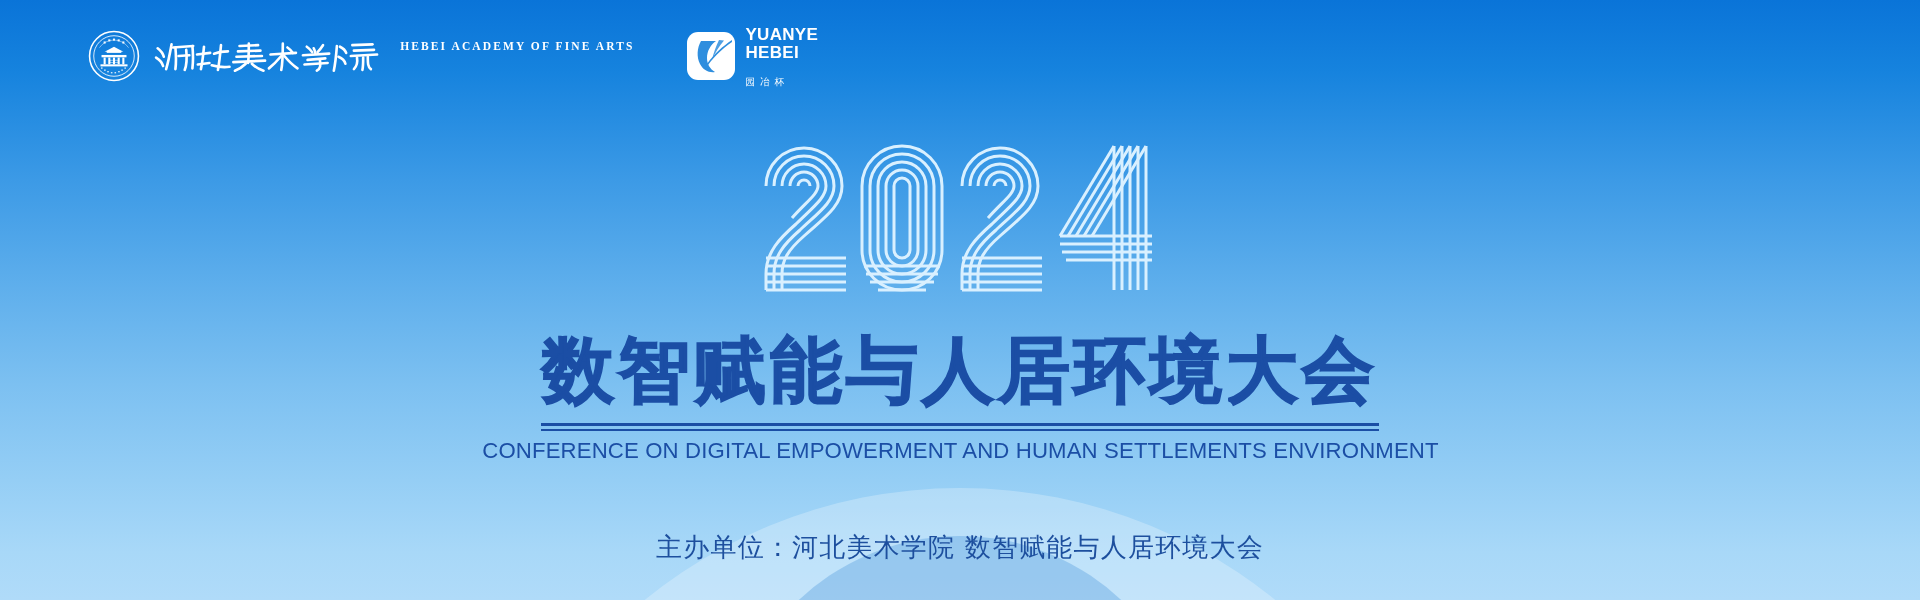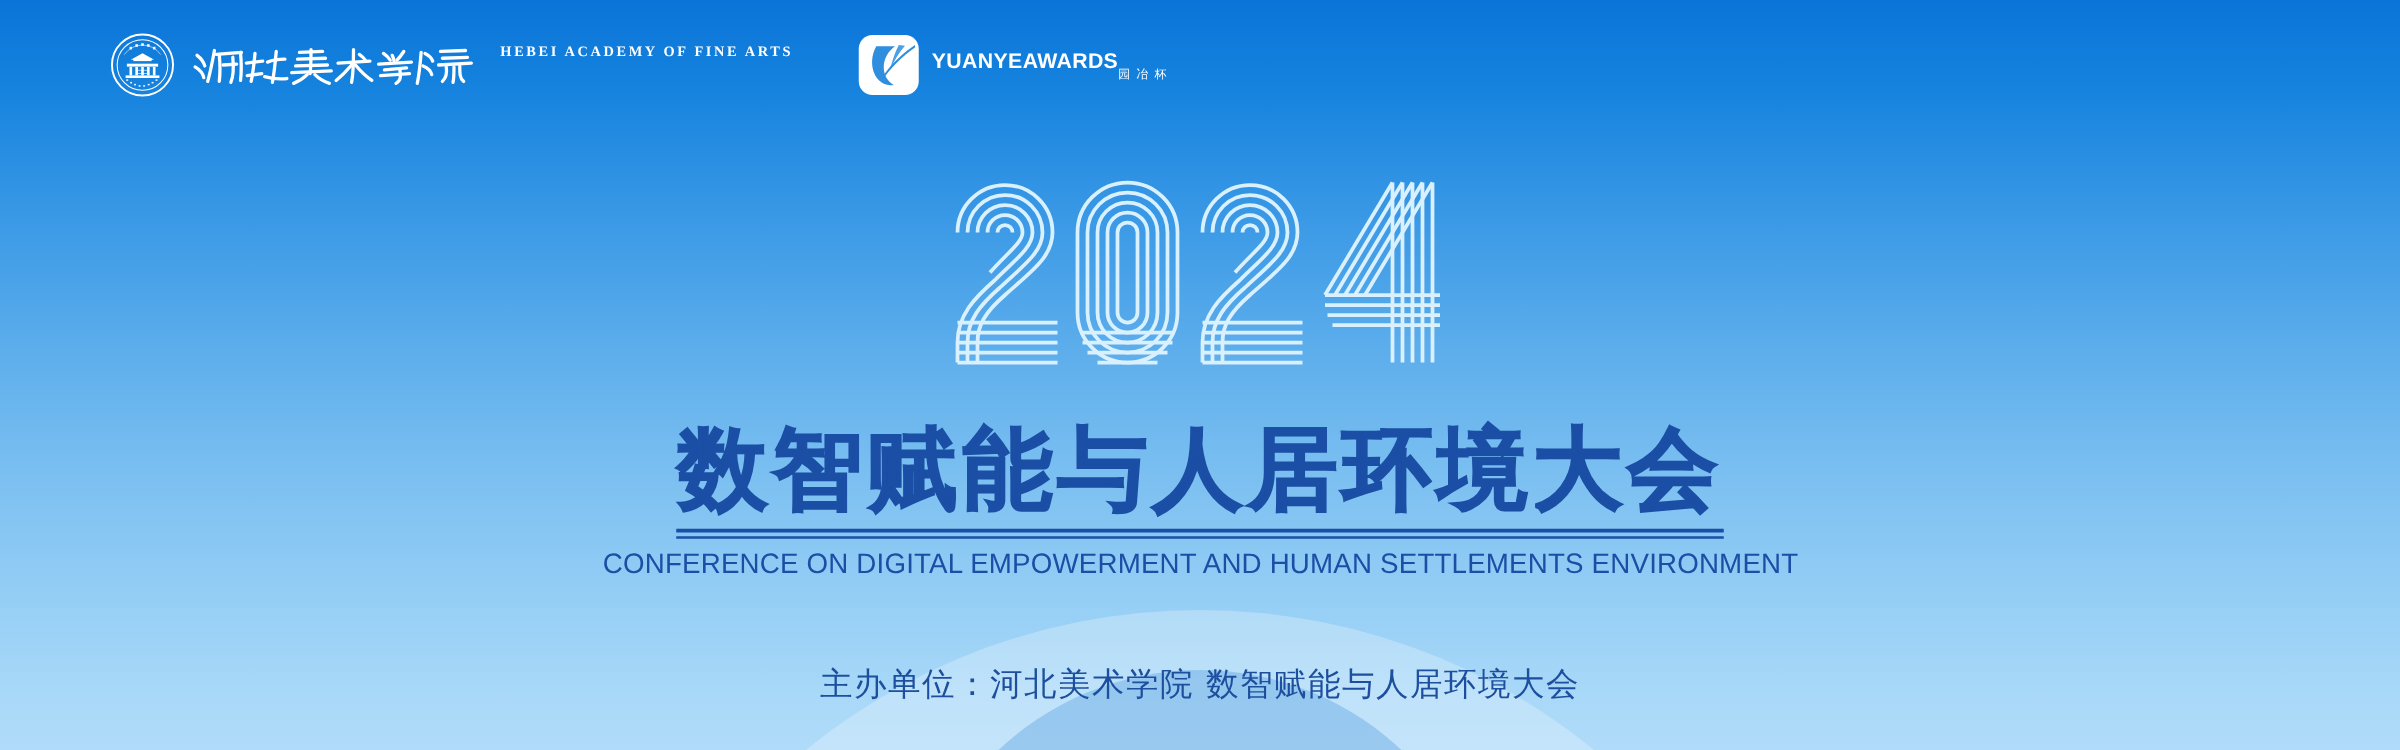--- a/index.html
+++ b/index.html
@@ -97,21 +97,21 @@
     align-items: center;
     gap: 9px;
   }
   .yuanye-mark {
     width: 50px;
     height: 50px;
     flex: 0 0 50px;
   }
   .yuanye-text {
     display: flex;
-    flex-direction: row;
+    flex-direction: column;
     justify-content: center;
     line-height: 1;
   }
   .yuanye-l1, .yuanye-l2 {
     color: #ffffff;
     font-size: 17px;
     font-weight: 700;
     letter-spacing: 0.3px;
     line-height: 1.06;
     white-space: nowrap;
@@ -143,21 +143,21 @@
     left: 0;
     right: 0;
     top: 340px;
     display: flex;
     flex-direction: column;
     align-items: center;
     z-index: 5;
   }
   .title-cn {
     color: #1b4ea5;
-    font-family: Liberation Sans, sans-serif;
+    font-family: Liberation Mono, monospace;
     font-size: 72px;
     font-weight: 700;
     letter-spacing: 4px;
     line-height: 1;
     white-space: nowrap;
     margin: 0;
     -webkit-text-stroke: 1.5px #1b4ea5;
   }
   .rule-group {
     width: 838px;
@@ -306,21 +306,21 @@
 
     <div class="yuanye-logo">
       <svg class="yuanye-mark" viewBox="0 0 100 100">
         <rect x="2" y="2" width="96" height="96" rx="22" fill="#ffffff"></rect>
         <path d="M30 20 C22 34 21 52 28 66 C34 78 46 84 58 82 C48 76 42 66 42 54 C42 40 49 28 60 20 Z" fill="#2f8ede"></path>
         <path d="M92 18 C74 30 56 46 42 66 C40 69 39 72 39 75 C52 56 71 36 92 22 Z" fill="#2f8ede"></path>
         <path d="M66 18 C60 30 55 44 52 58 C58 44 66 30 76 19 Z" fill="#2f8ede" opacity="0.85"></path>
       </svg>
       <div class="yuanye-text">
         <div class="yuanye-l1">YUANYE</div>
-        <div class="yuanye-l2">AWARDS</div>
+        <div class="yuanye-l2">HEBEI</div>
         <div class="yuanye-cn">园冶杯</div>
       </div>
     </div>
 
   </div>
 
   <div class="year-wrap">
     <svg class="year-svg" width="400" height="152" viewBox="0 0 400 152">
       <defs>
 

